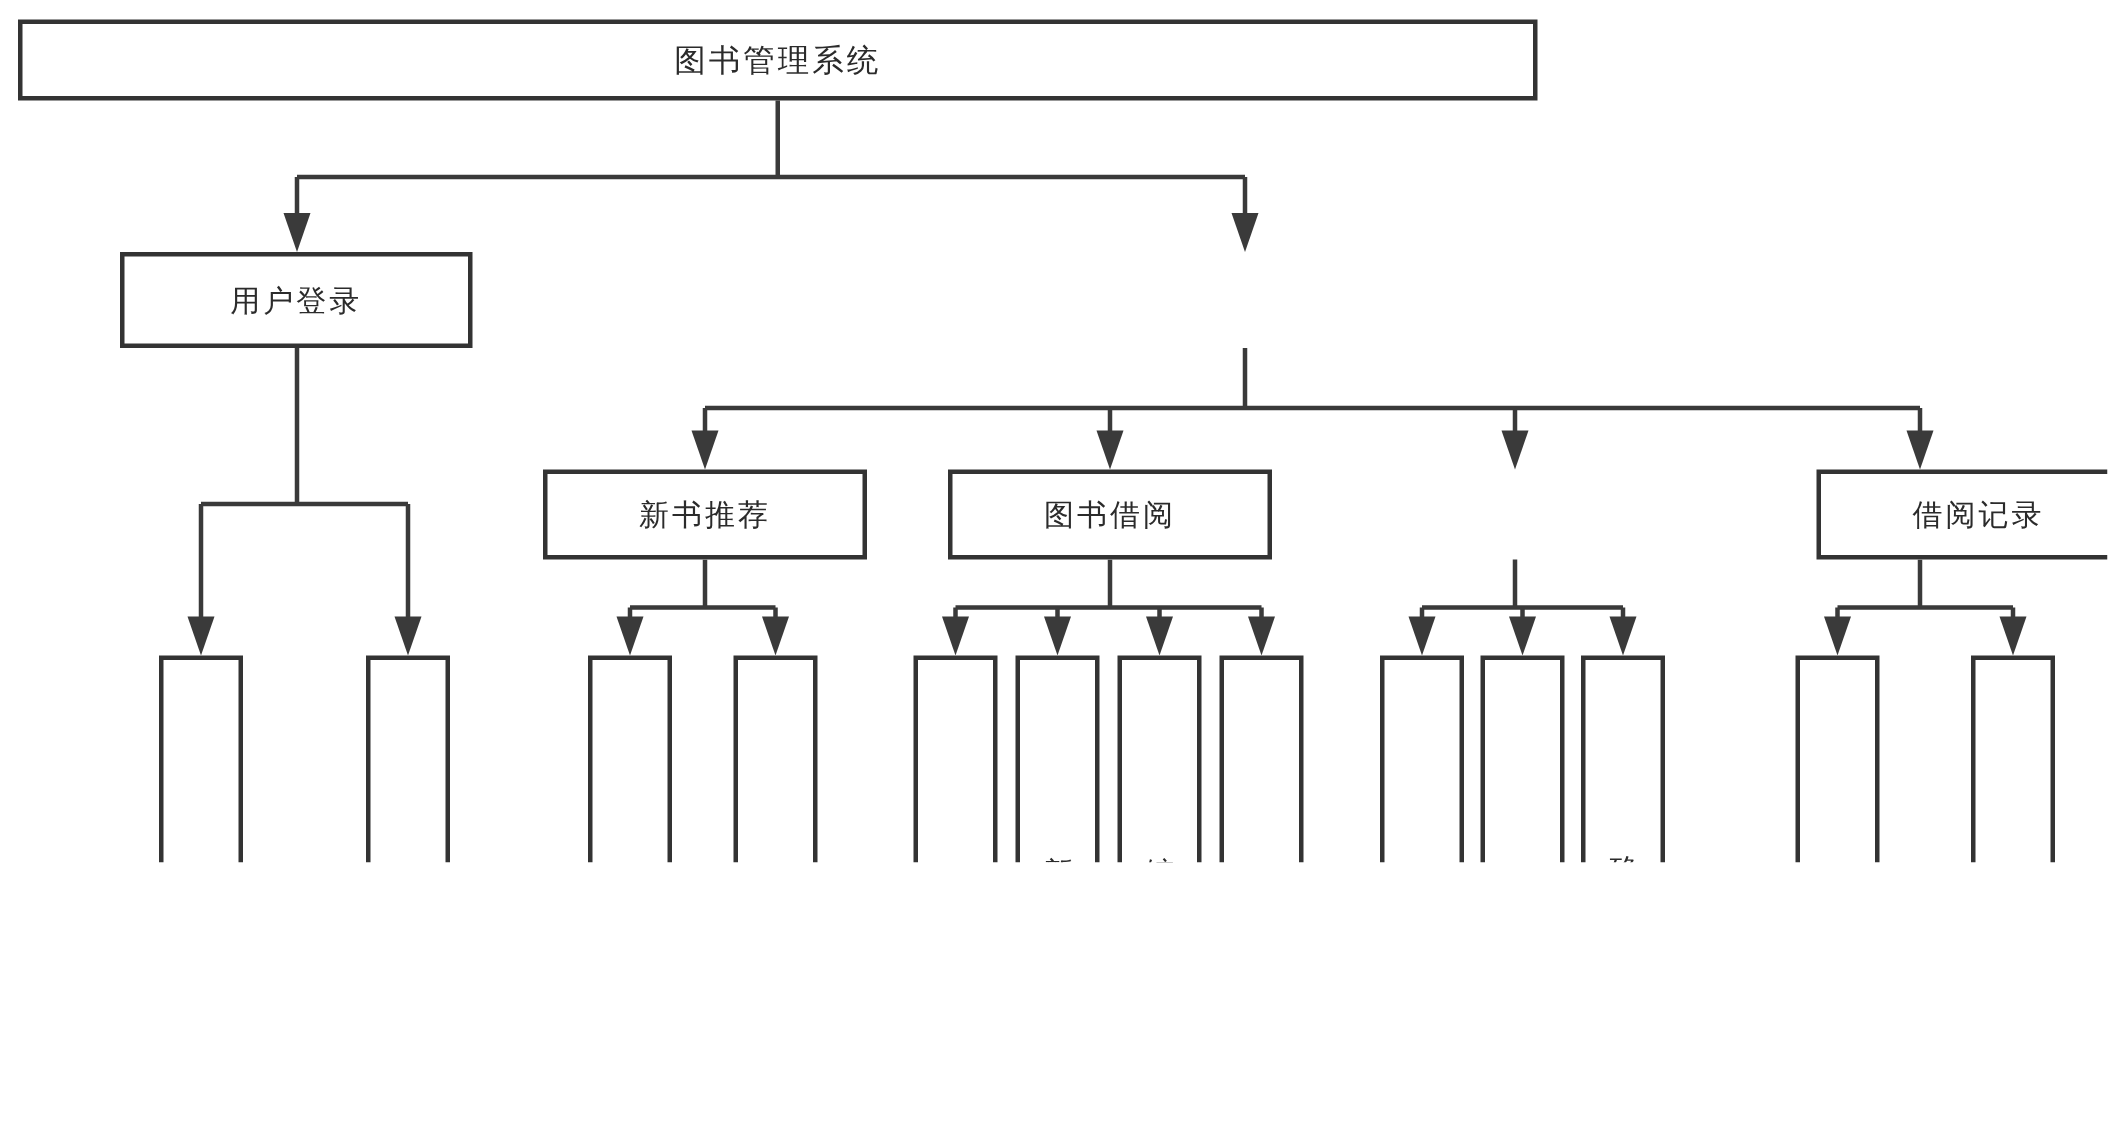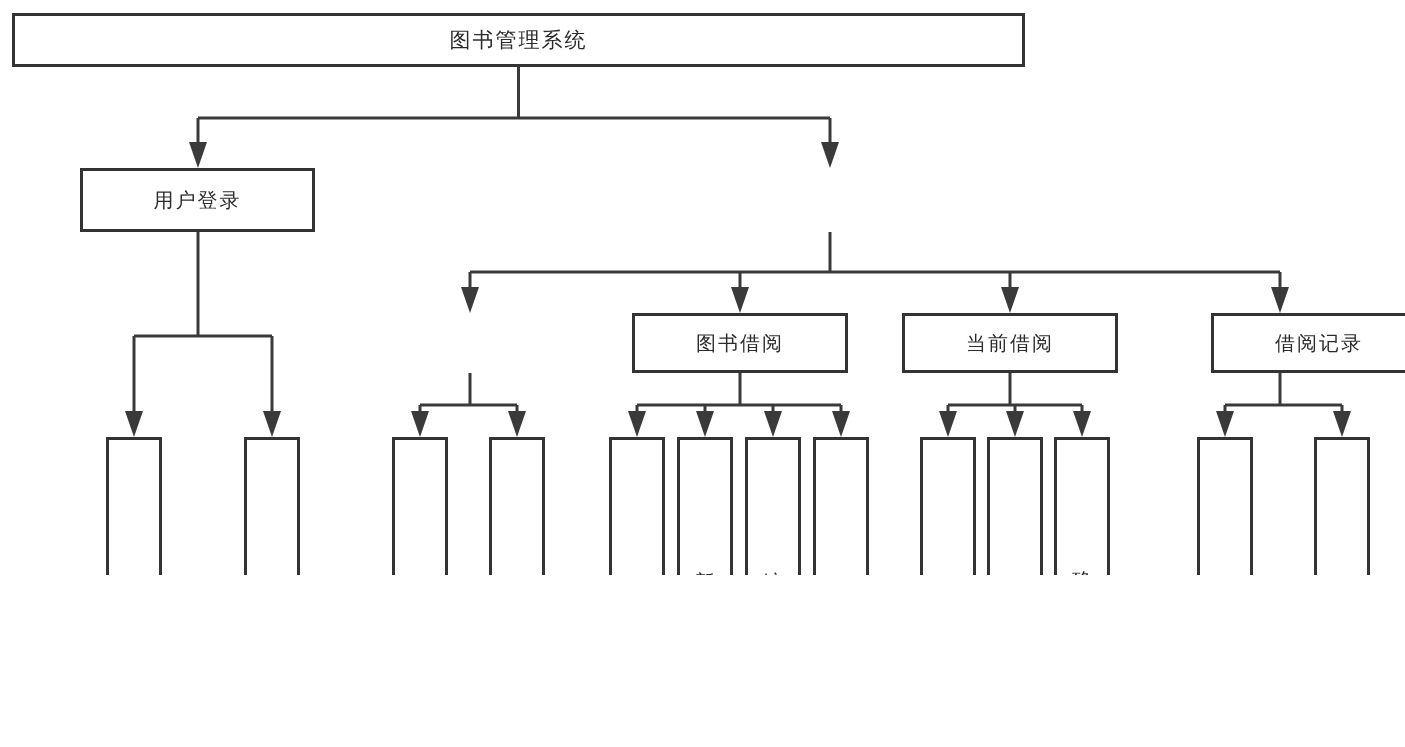--- a/index.html
+++ b/index.html
@@ -87,22 +87,22 @@
       <path d="M1280 373 V405 M1225 405 H1342 M1225 405 V413 M1342 405 V413"></path>
       <polygon points="1225,437 1216,411 1234,411"></polygon>
       <polygon points="1342,437 1333,411 1351,411"></polygon>
     </g>
   </svg>
 
   <div class="box box-h box-root">图书管理系统</div>
 
   <div class="box box-h box-l2" style="left:80px;">用户登录</div>
 
+  <div class="box box-h box-l3" style="left:362px;">新书推荐</div>
   <div class="box box-h box-l3" style="left:632px;">图书借阅</div>
-  <div class="box box-h box-l3" style="left:902px;">当前借阅</div>
   <div class="box box-h box-l3" style="left:1172px;margin-left:39px;">借阅记录</div>
 
   <div class="box box-v" style="left:106px;">用户登录</div>
   <div class="box box-v" style="left:244px;">注销登录</div>
   <div class="box box-v" style="left:392px;">查询图书</div>
   <div class="box box-v" style="left:489px;">借阅图书</div>
   <div class="box box-v" style="left:609px;">查询图书</div>
   <div class="box box-v" style="left:677px;">新增图书（管理员）</div>
   <div class="box box-v" style="left:745px;">编辑图书（管理员）</div>
   <div class="box box-v" style="left:813px;">借阅图书</div>

